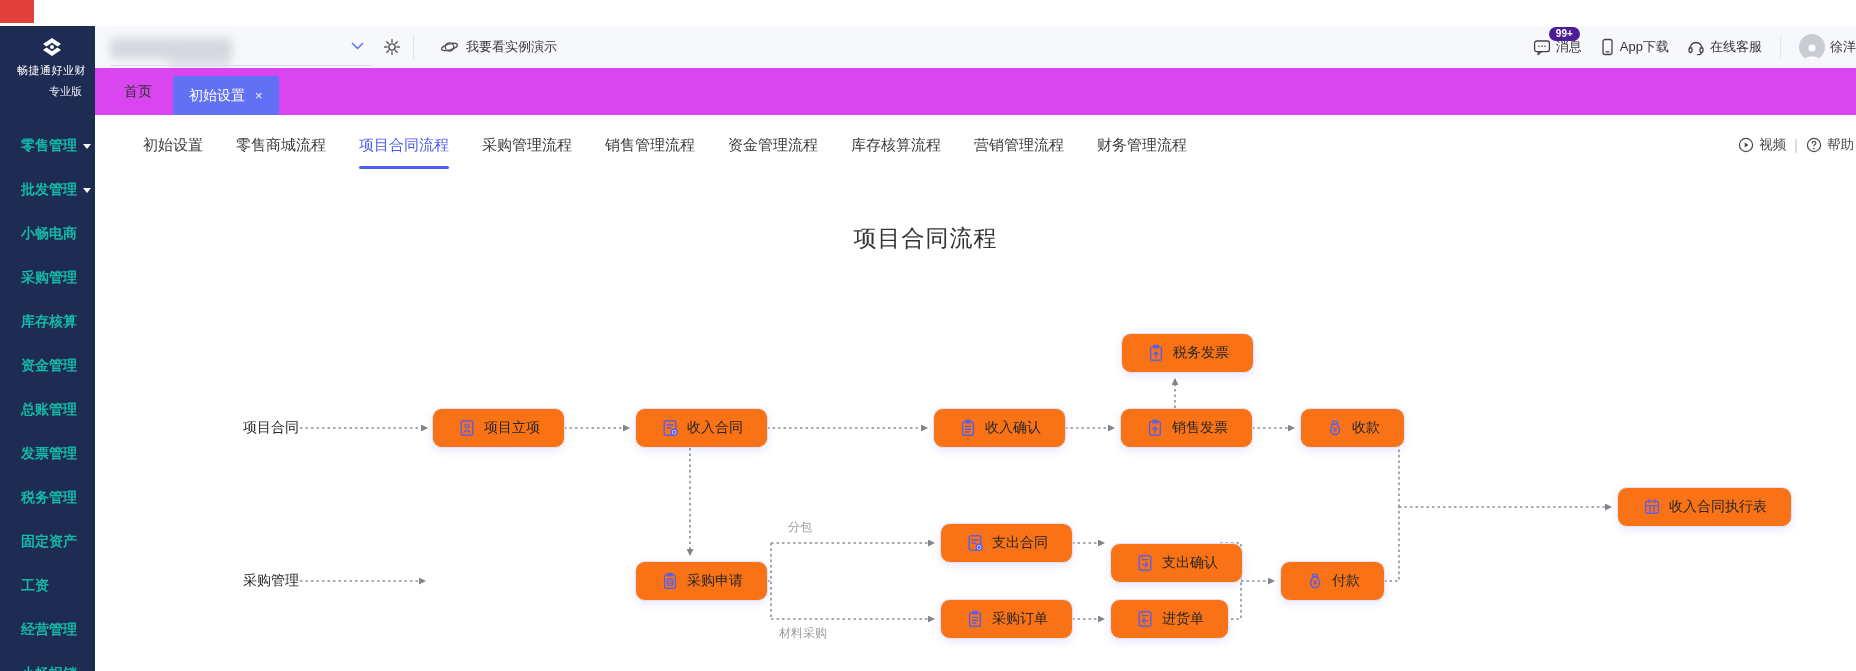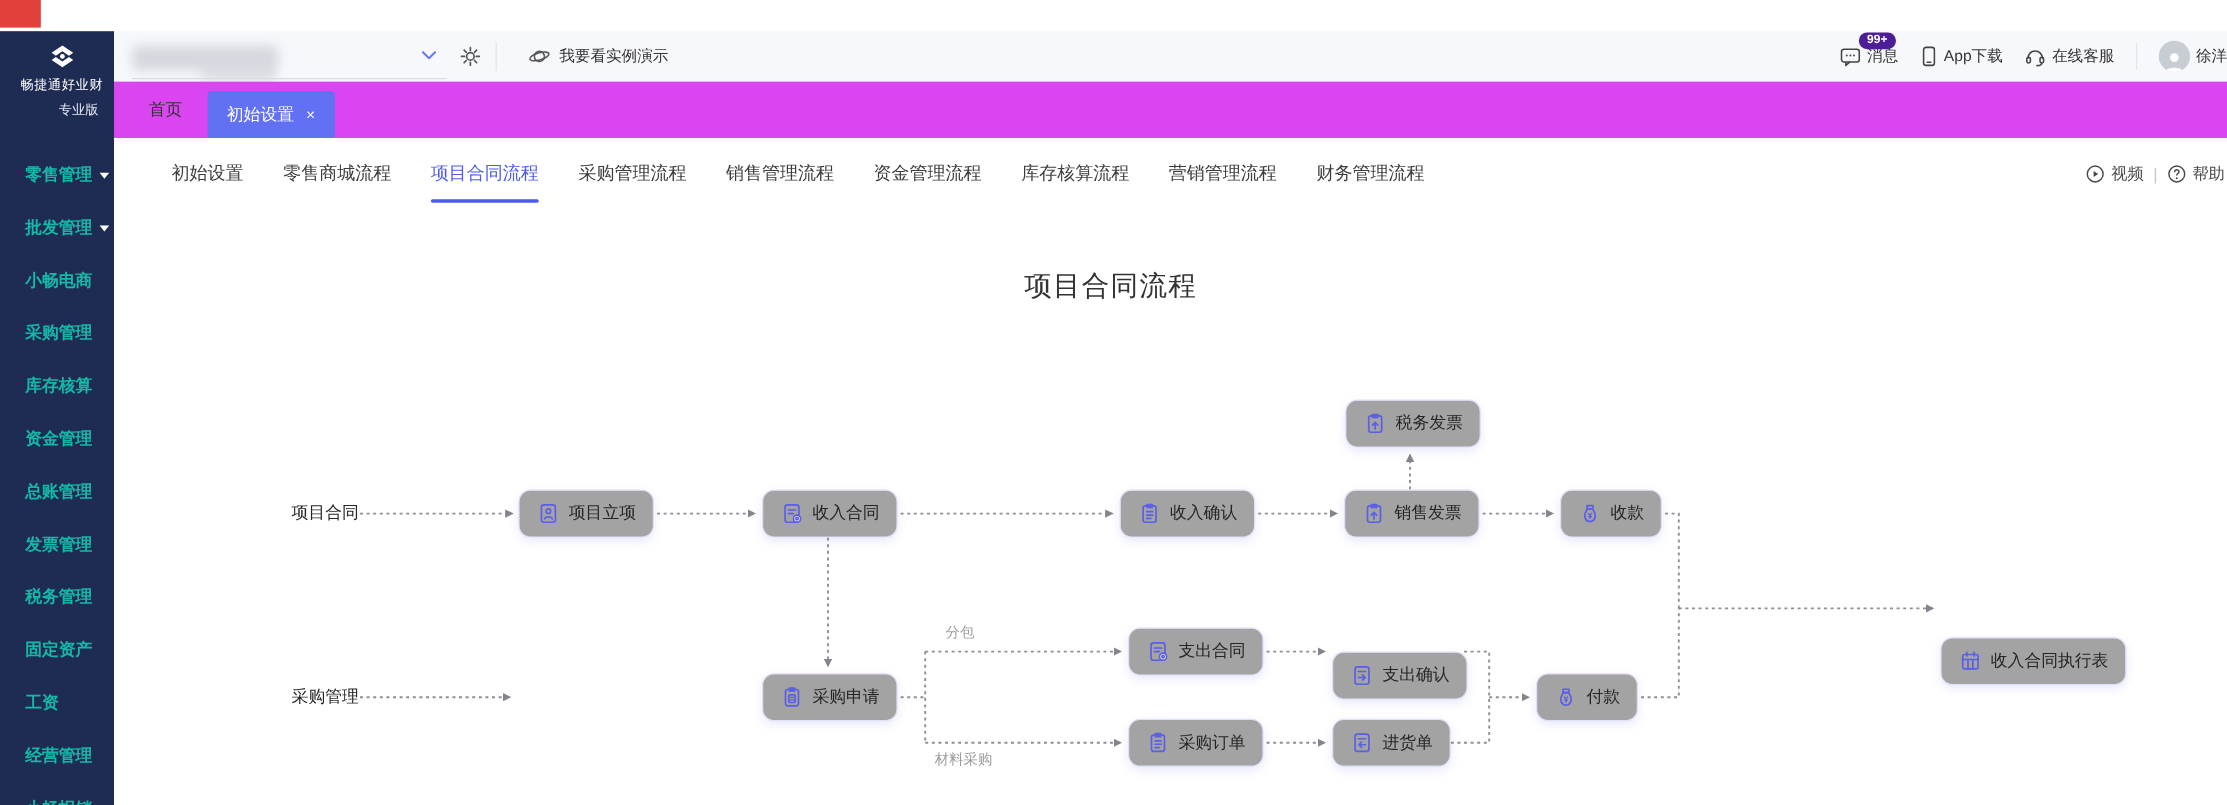--- a/index.html
+++ b/index.html
@@ -72,21 +72,21 @@
 
   
   .flow { position:absolute; left:95px; top:175px; width:1761px; height:496px; background:#fff; }
   .flow-title { position:absolute; left:0; right:100px; top:48px; text-align:center; font-size:23px;
     color:#333; font-weight:500; letter-spacing:1px; }
   .flow svg.wires { position:absolute; left:0; top:0; }
   .flow-label { position:absolute; transform:translateY(-50%); font-size:14px; font-weight:500;
     color:#262626; white-space:nowrap; }
   .branch-label { position:absolute; font-size:12px; color:#9b9b9b; white-space:nowrap; }
   .node { position:absolute; transform:translateY(-50%); height:40px; display:flex; align-items:center;
-    gap:7px; padding:0 14px; background:#a3a3a3; border:1px solid #dfe2f9; border-radius:10px;
+    gap:7px; padding:0 24px; background:#f97316; border:1px solid #dfe2f9; border-radius:10px;
     box-shadow:0 3px 8px rgba(95,99,235,.14); cursor:pointer; white-space:nowrap; }
   .node-label { font-size:14px; color:#262626; }
   .node-icon { width:20px; height:20px; flex:0 0 20px; }
 </style>
 </head>
 <body>
 
 <div id="app">
 
   <div class="topstrip">
@@ -301,21 +301,21 @@
         <span class="node-label">收款</span>
       </div>
       <div class="node" style="left: 1026px; top: 178px;">
         <svg class="node-icon" viewBox="0 0 20 20" fill="none" stroke="#5a5fe6" stroke-width="1.4" stroke-linecap="round" stroke-linejoin="round">
           <rect x="4.6" y="3.6" width="10.8" height="13.6" rx="1.8"></rect>
           <path d="M7.8 2.4h4.4v2.4H7.8z"></path>
           <path d="M10 14.4V9.2M7.8 11.2L10 9l2.2 2.2"></path>
         </svg>
         <span class="node-label">税务发票</span>
       </div>
-      <div class="node" style="left: 1522px; top: 332px; margin-top: 44px;">
+      <div class="node" style="left: 1522px; top: 332px;">
         <svg class="node-icon" viewBox="0 0 20 20" fill="none" stroke="#5a5fe6" stroke-width="1.4" stroke-linecap="round" stroke-linejoin="round">
           <rect x="3.6" y="4.4" width="12.8" height="12" rx="1.8"></rect>
           <path d="M3.6 8.6h12.8M8 8.6v7.8M12 8.6v7.8M7 2.6v3M13 2.6v3"></path>
         </svg>
         <span class="node-label">收入合同执行表</span>
       </div>
       <div class="node" style="left: 540px; top: 406px;">
         <svg class="node-icon" viewBox="0 0 20 20" fill="none" stroke="#5a5fe6" stroke-width="1.4" stroke-linecap="round" stroke-linejoin="round">
           <rect x="4.6" y="3.6" width="10.8" height="13.6" rx="1.8"></rect>
           <path d="M7.8 2.4h4.4v2.4H7.8z"></path>

